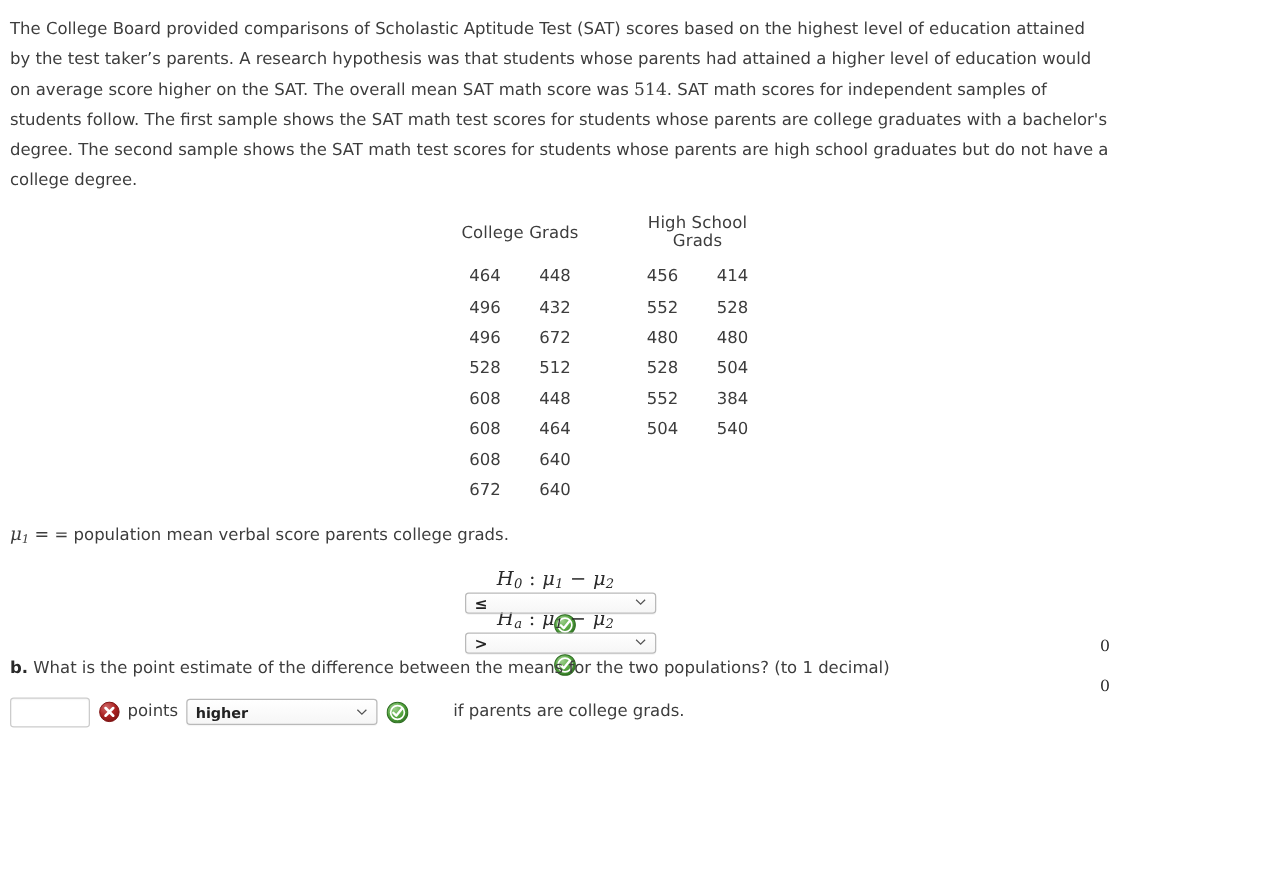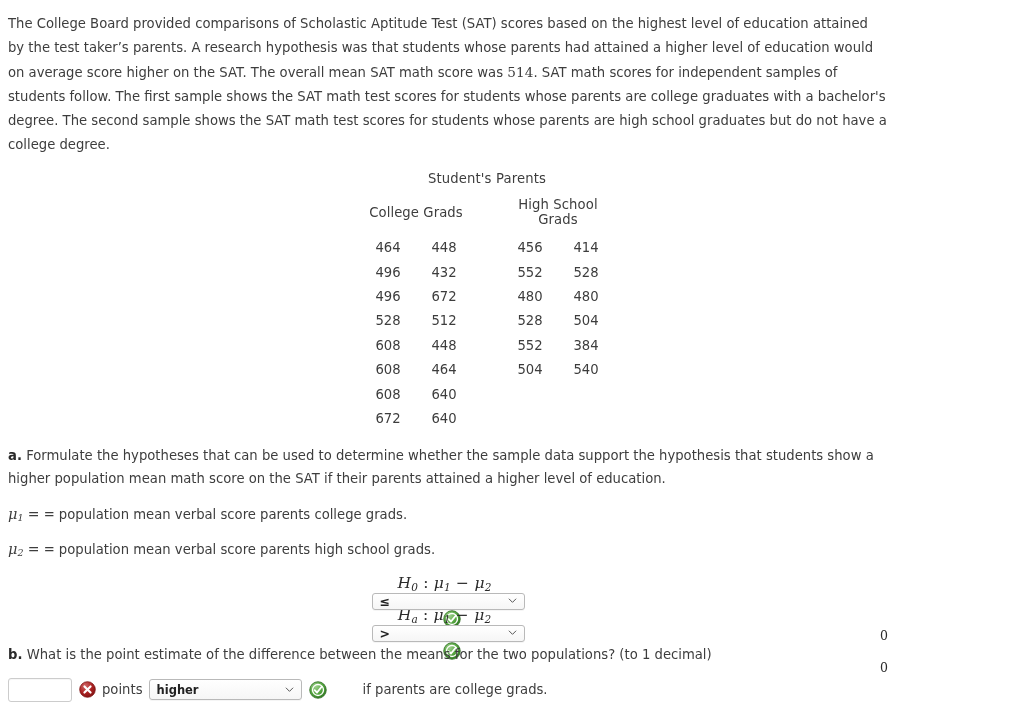--- a/index.html
+++ b/index.html
@@ -200,23 +200,20 @@
 </head>
 <body>
 
 <div class="page">
 
   <p class="intro"><span>The College Board provided comparisons of Scholastic Aptitude Test (SAT) scores based on the highest level of education attained by the test taker’s parents. A research hypothesis was that students whose parents had attained a higher level of education would on average score higher on the SAT. The overall mean SAT math score was </span><span class="mathnum">514</span><span>. SAT math scores for independent samples of students follow. The first sample shows the SAT math test scores for students whose parents are college graduates with a bachelor's degree. The second sample shows the SAT math test scores for students whose parents are high school graduates but do not have a college degree.</span></p>
 
   <div class="table-wrap">
     <table class="sat">
       <tbody>
-          <tr>
-        <td class="grp-title" colspan="5">Student's Parents</td>
-      </tr>
       <tr>
         <th class="col-head" colspan="2">College Grads</th>
         <th class="colgap"></th>
         <th class="col-head" colspan="2">High School Grads</th>
       </tr>
       <tr>
         <td class="cell">464</td>
         <td class="cell">448</td>
         <td class="gap"></td>
         <td class="cell">456</td>
@@ -268,30 +265,25 @@
         <td class="cell">672</td>
         <td class="cell">640</td>
         <td class="gap"></td>
         <td class="cell"></td>
         <td class="cell"></td>
       </tr>
     </tbody>
       </table>
   </div>
 
-  <div class="q qa"><b>a.</b>
-    <span>Formulate the hypotheses that can be used to determine whether the sample data support the hypothesis that students show a higher population mean math score on the SAT if their parents attained a higher level of education.</span></div>
 
   <div class="mu-line"><span class="mu">μ<span class="sub">1</span></span>
     <span class="eq">=</span>
     <span>= population mean verbal score parents college grads.</span></div>
 
-  <div class="mu-line"><span class="mu">μ<span class="sub">2</span></span>
-    <span class="eq">=</span>
-    <span>= population mean verbal score parents high school grads.</span></div>
 
   <div class="hyp-row">
     <span class="hyp-label"><span class="h">H</span><span class="hsub">0</span> : <span class="h">μ</span><span class="hsub">1</span> − <span class="h">μ</span><span class="hsub">2</span></span>
     <div class="sel wide">
       <span class="val sym">≤</span>
       <svg class="chev" viewBox="0 0 10 10">
         <path d="M1 3 L5 7 L9 3" stroke="#555" stroke-width="1.1" fill="none"></path>
       </svg>
     </div>
     <span class="icoslot">

